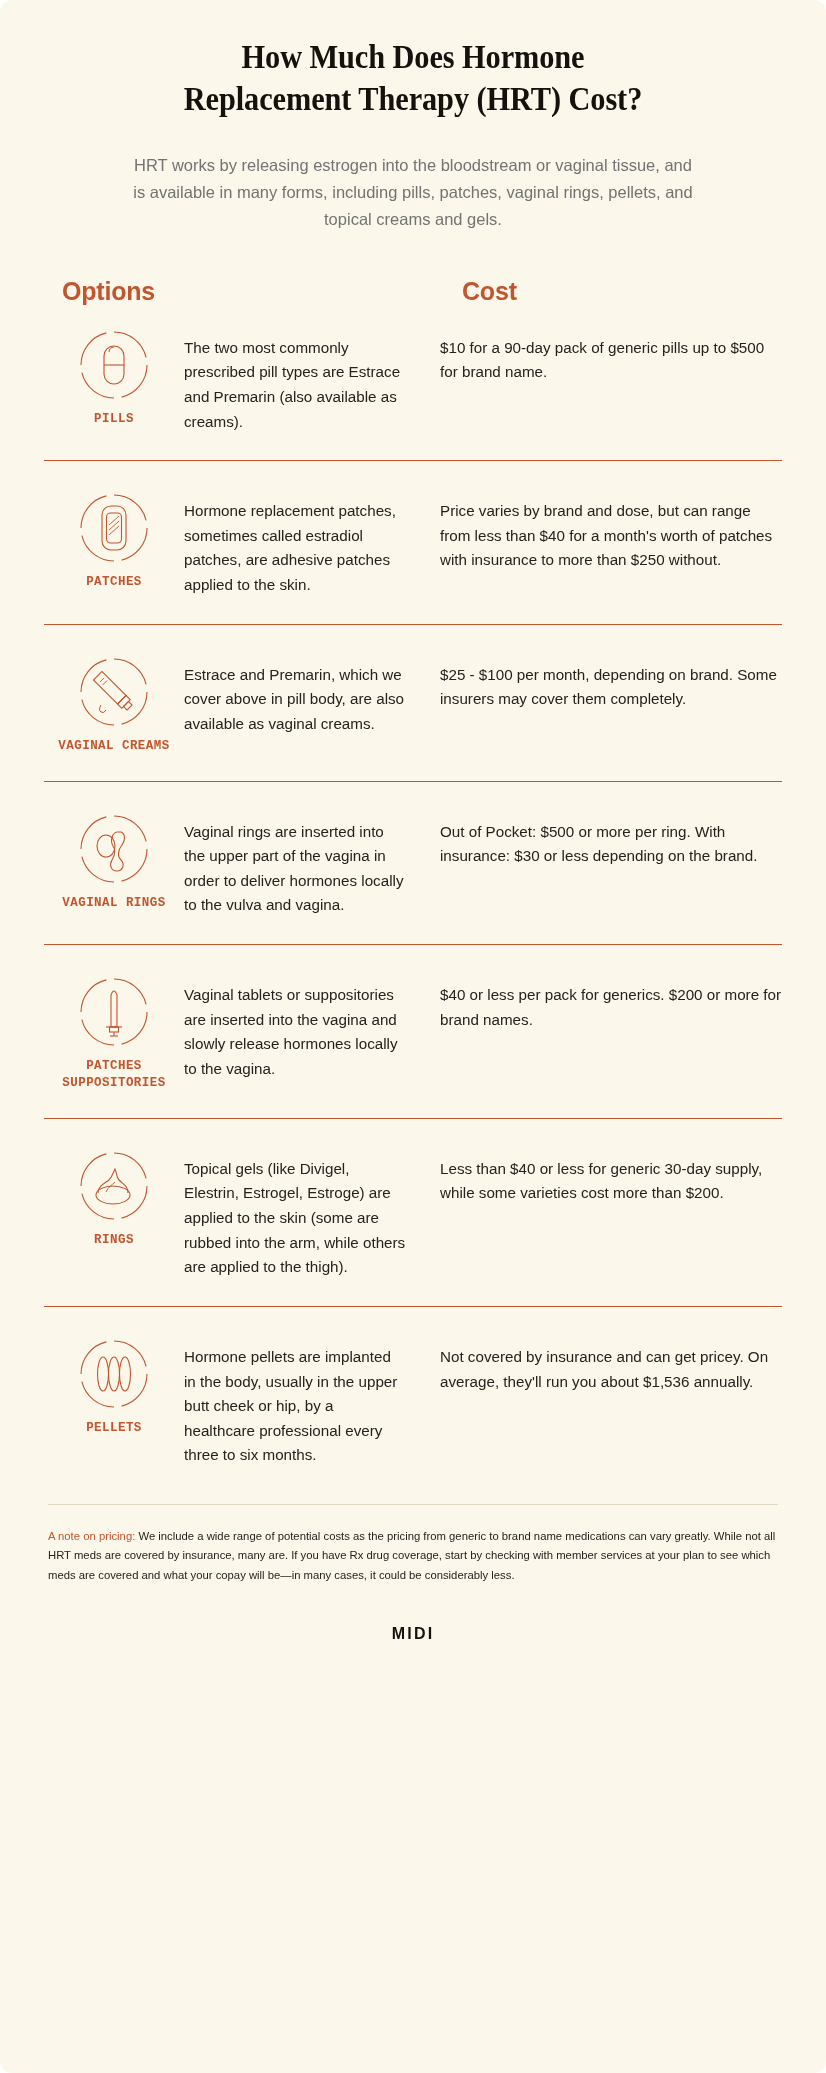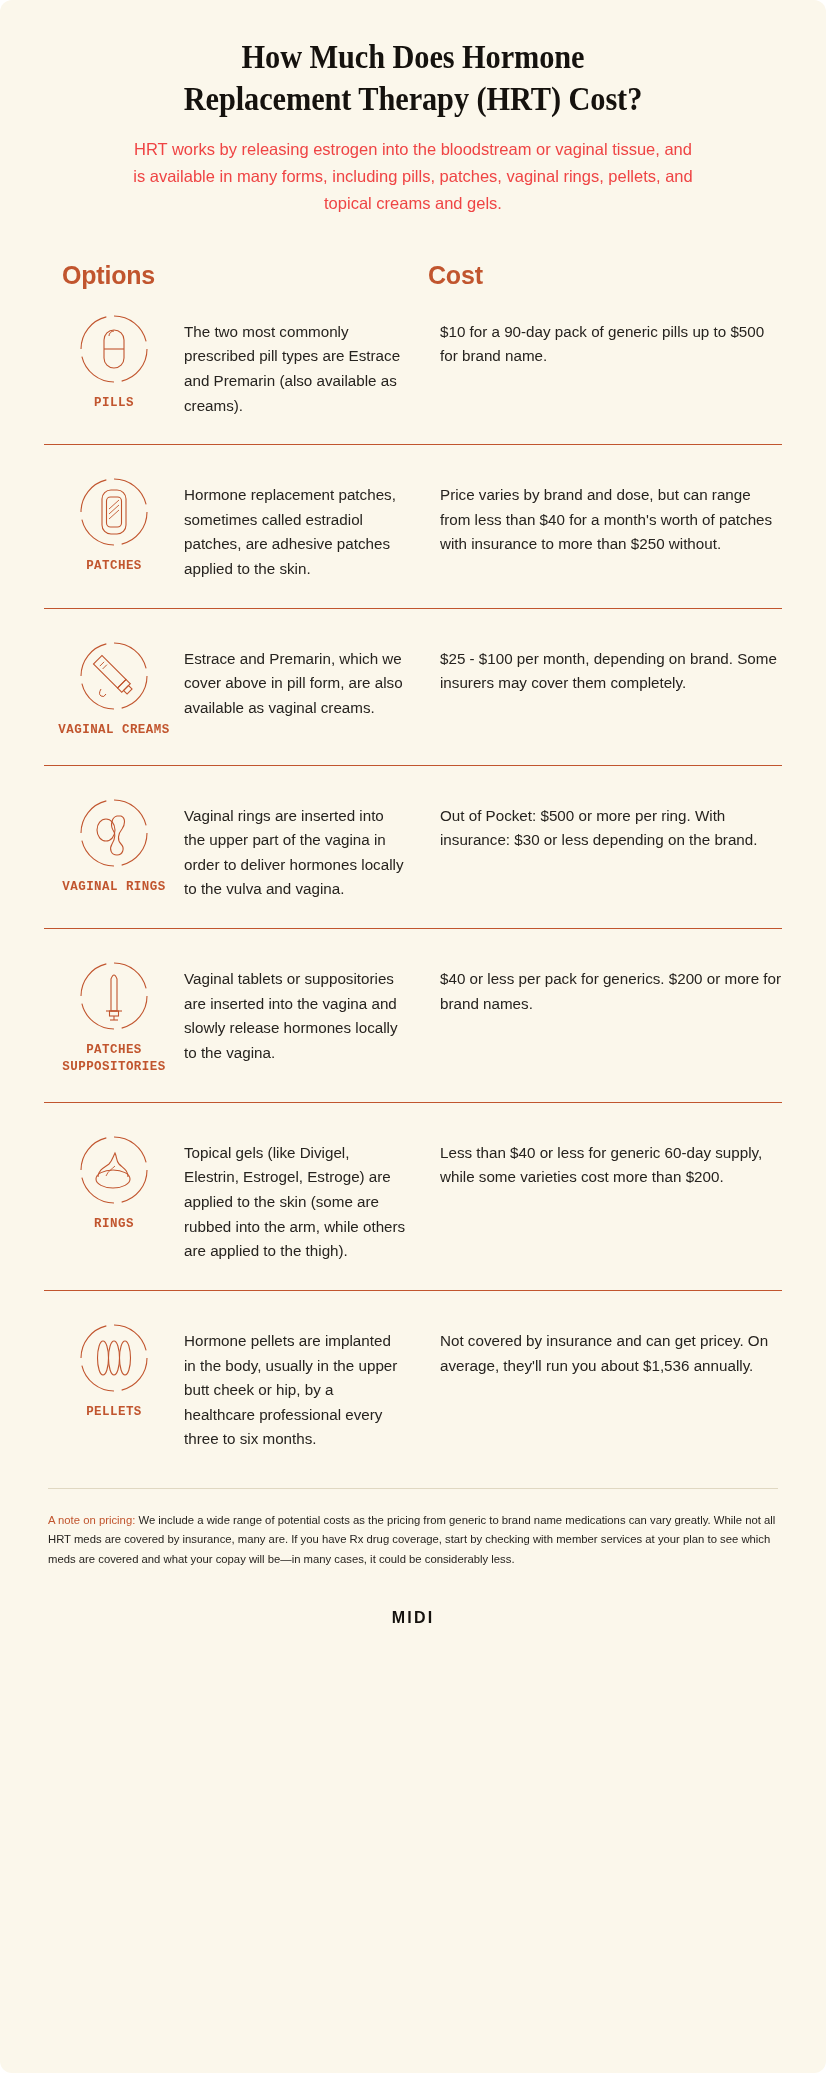--- a/index.html
+++ b/index.html
@@ -34,33 +34,34 @@
     line-height: 1.28;
     color: #15120E;
     letter-spacing: -0.1px;
     margin: 0 auto;
     max-width: 540px;
     transform: scaleX(0.92);
   }
   .subtitle {
     font-size: 16.5px;
     line-height: 1.62;
-    color: #ef4444;
-    margin: 16px auto 0 auto;
+    color: #737373;
+    margin: 32px auto 0 auto;
     max-width: 560px;
   }
 
   
   .table {
     margin: 44px 44px 0 44px;
   }
   .col-heads {
     display: flex;
     align-items: flex-end;
     padding: 0 0 0 0;
+    gap: 34px;
   }
   .col-head {
     color: #C1552E;
     font-size: 25px;
     font-weight: bold;
     letter-spacing: -0.2px;
   }
   .col-head.options { width: 360px; padding-left: 18px; }
   .col-head.cost { padding-left: 6px; }
 
@@ -203,21 +204,21 @@
               <path d="M33 50 h12 v6 h-12 z"></path>
               <path d="M35.5 56 h7 v5 h-7 z"></path>
               <line x1="36" y1="22" x2="42" y2="22" stroke-width="0.9"></line>
               <line x1="36" y1="26" x2="42" y2="26" stroke-width="0.9"></line>
             </g>
             <path d="M26 52 q-3 5 0 7 q3 2 5 -2" stroke-width="1"></path>
           </svg>
         </div>
         <div class="icon-label">VAGINAL CREAMS</div>
       </div>
-      <div class="cell-desc">Estrace and Premarin, which we cover above in pill form, are also available as vaginal creams.</div>
+      <div class="cell-desc">Estrace and Premarin, which we cover above in pill body, are also available as vaginal creams.</div>
       <div class="cell-cost">$25 - $100 per month, depending on brand. Some insurers may cover them completely.</div>
     </div>
 
     <div class="row">
       <div class="cell-icon">
         <div class="icon-wrap">
           <svg viewBox="0 0 78 78" fill="none" stroke="#C1552E" stroke-width="1.1">
             <path d="M39 6 A33 33 0 0 1 72 39" stroke-dasharray="44 10"></path>
             <path d="M72 39 A33 33 0 0 1 39 72" stroke-dasharray="44 10"></path>
             <path d="M39 72 A33 33 0 0 1 6 39" stroke-dasharray="44 10"></path>
@@ -262,21 +263,21 @@
             <path d="M39 72 A33 33 0 0 1 6 39" stroke-dasharray="44 10"></path>
             <path d="M6 39 A33 33 0 0 1 39 6" stroke-dasharray="44 10"></path>
             <ellipse cx="38" cy="48" rx="17" ry="9"></ellipse>
             <path d="M23 46 c0 -7 7 -10 11 -13 c3 -3 4 -7 6 -11 c2 4 1 8 4 11 c4 4 9 6 9 13"></path>
             <path d="M31 45 c2 -5 6 -7 9 -10" stroke-width="0.9"></path>
           </svg>
         </div>
         <div class="icon-label">RINGS</div>
       </div>
       <div class="cell-desc">Topical gels (like Divigel, Elestrin, Estrogel, Estroge) are applied to the skin (some are rubbed into the arm, while others are applied to the thigh).</div>
-      <div class="cell-cost">Less than $40 or less for generic 60-day supply, while some varieties cost more than $200.</div>
+      <div class="cell-cost">Less than $40 or less for generic 30-day supply, while some varieties cost more than $200.</div>
     </div>
 
     <div class="row">
       <div class="cell-icon">
         <div class="icon-wrap">
           <svg viewBox="0 0 78 78" fill="none" stroke="#C1552E" stroke-width="1.1">
             <path d="M39 6 A33 33 0 0 1 72 39" stroke-dasharray="44 10"></path>
             <path d="M72 39 A33 33 0 0 1 39 72" stroke-dasharray="44 10"></path>
             <path d="M39 72 A33 33 0 0 1 6 39" stroke-dasharray="44 10"></path>
             <path d="M6 39 A33 33 0 0 1 39 6" stroke-dasharray="44 10"></path>

